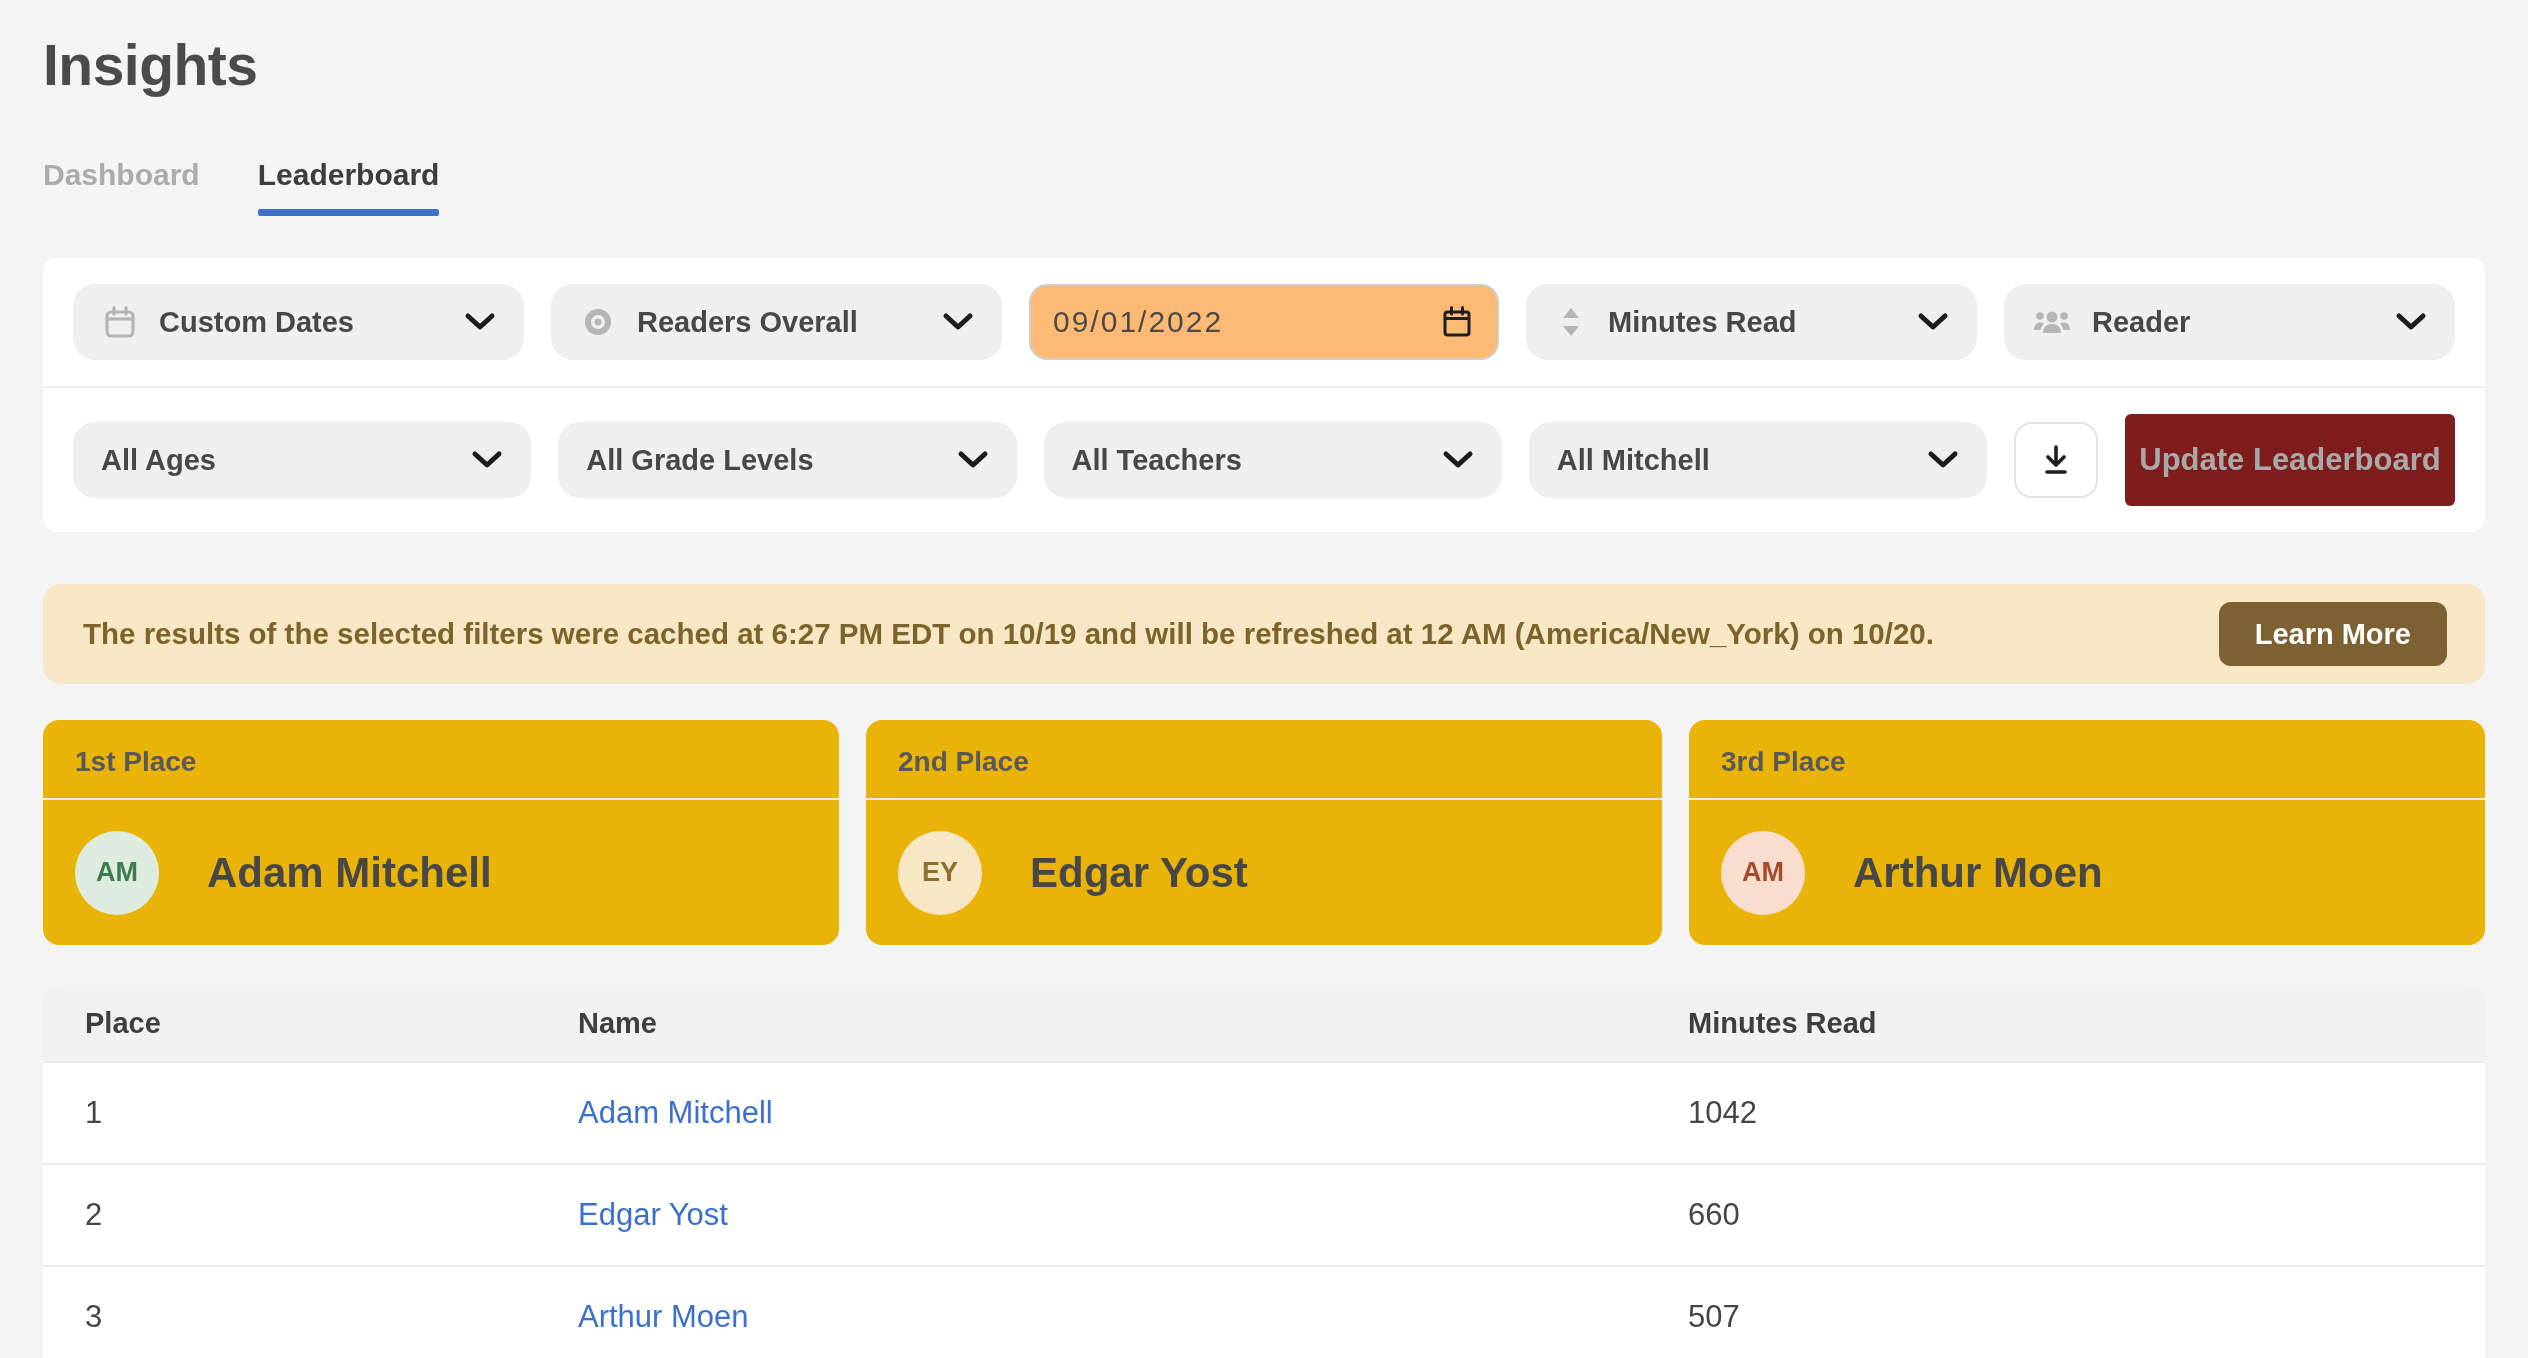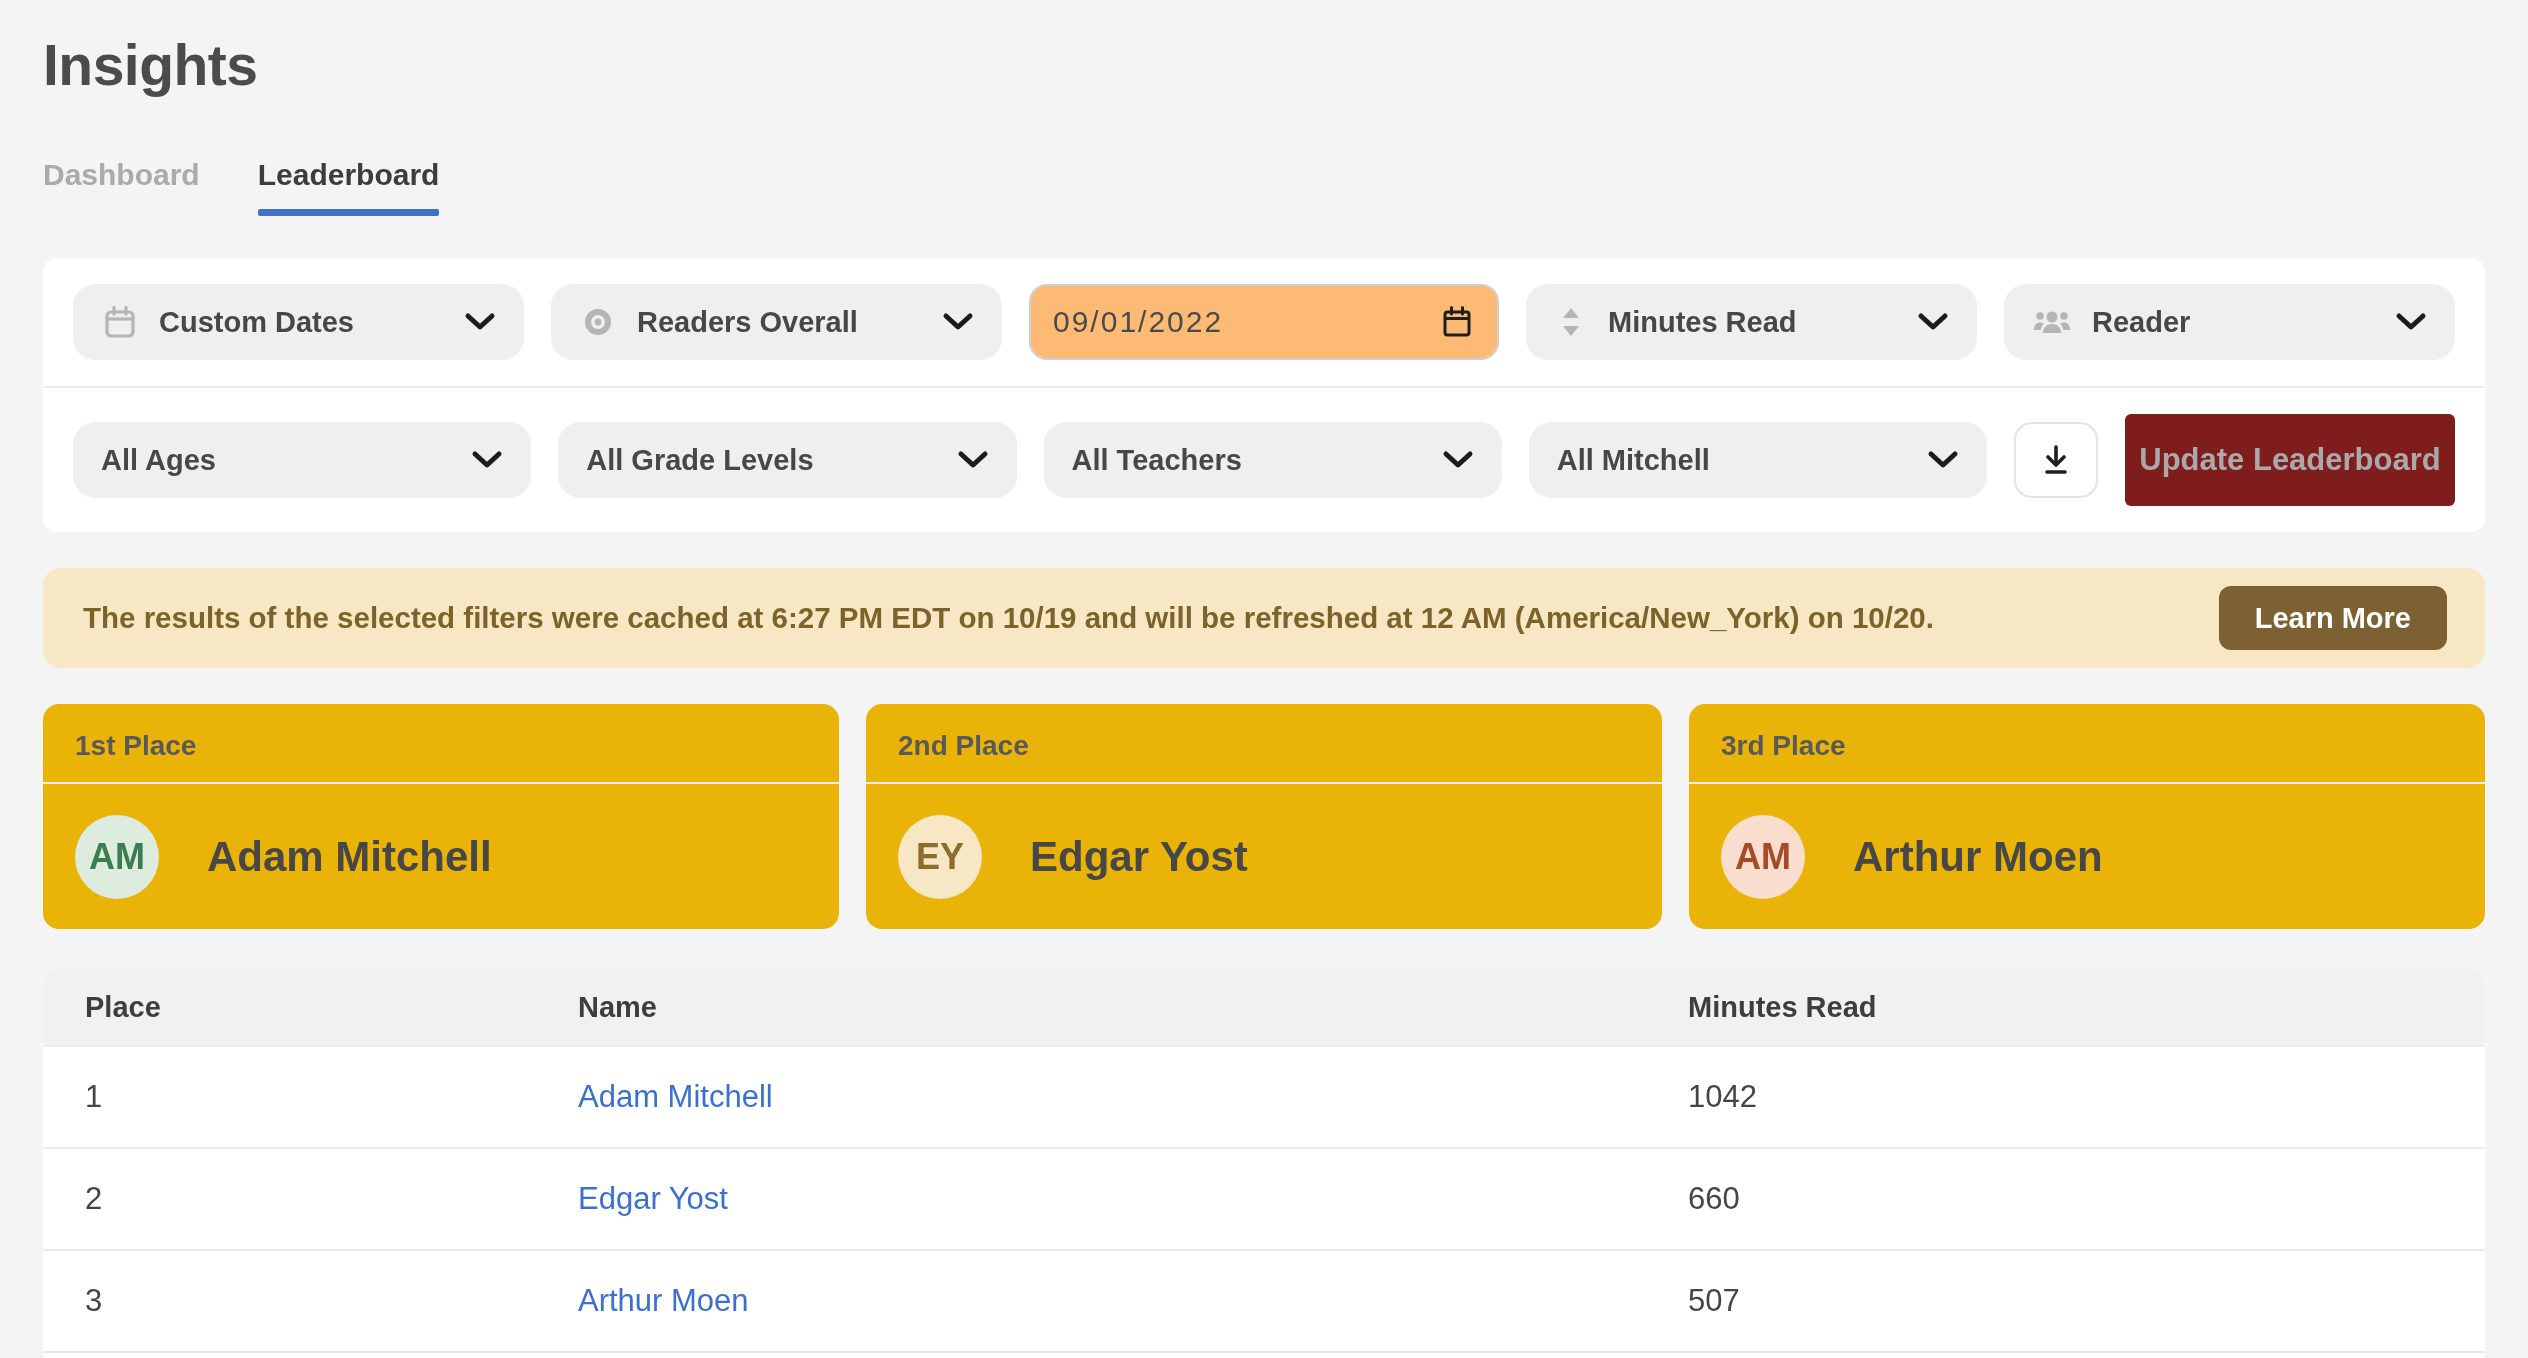--- a/index.html
+++ b/index.html
@@ -119,21 +119,21 @@
     border-radius: 6px;
     font-family: "Liberation Sans", sans-serif;
     font-size: 31px;
     font-weight: 800;
     color: #a9a9a9;
     cursor: default;
   }
 
   
   .banner {
-    margin-top: 36px;
+    margin-top: 52px;
     height: 100px;
     border-radius: 18px;
     display: flex;
     align-items: center;
     padding: 0 38px 0 40px;
     background: #f8e7c5;
   }
   .banner-text {
     flex: 1 1 auto;
     font-size: 29.5px;
@@ -180,21 +180,21 @@
     gap: 48px;
     padding: 0 32px;
   }
   .avatar {
     width: 84px;
     height: 84px;
     border-radius: 50%;
     display: flex;
     align-items: center;
     justify-content: center;
-    font-size: 36px;
+    font-size: 27px;
     font-weight: 700;
     flex: 0 0 auto;
   }
   .p-name {
     font-size: 42px;
     font-weight: 800;
     color: #474747;
     white-space: nowrap;
   }
 

